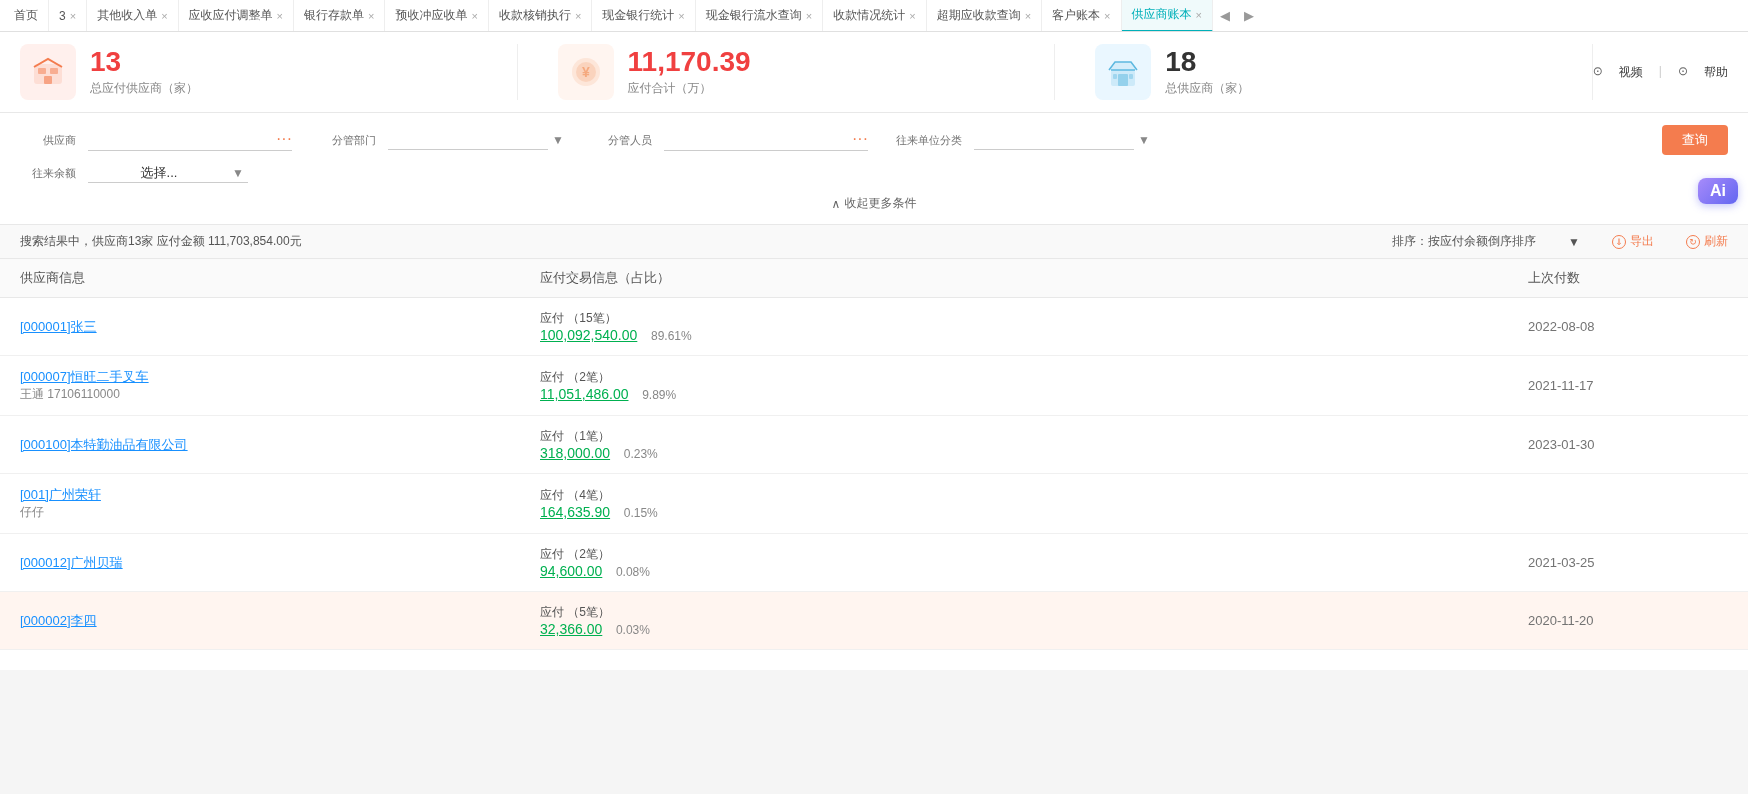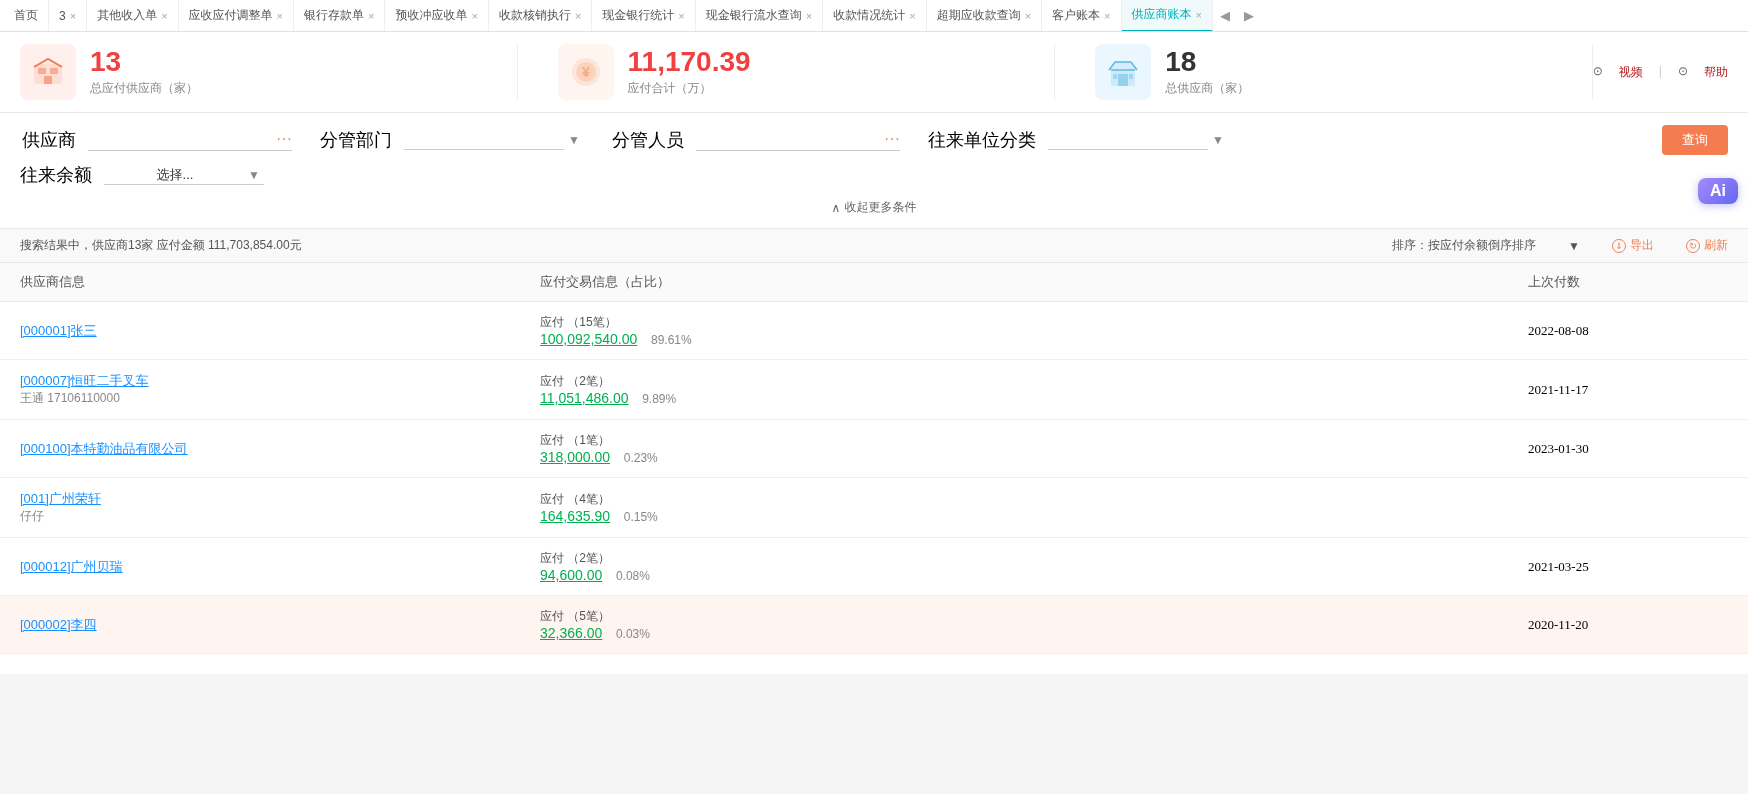--- a/index.html
+++ b/index.html
@@ -34,29 +34,29 @@
     .summary-icon {
       width: 56px; height: 56px; border-radius: 8px; display: flex; align-items: center; justify-content: center;
       font-size: 28px; flex-shrink: 0;
     }
     .icon-supplier { background: #fff0ed; color: #f47c4e; }
     .icon-money { background: #fff5f0; color: #f5a97e; }
     .icon-store { background: #eaf7ff; color: #5cb8e0; }
     .summary-text .big-num { font-size: 28px; font-weight: bold; color: #f04040; line-height: 1.1; }
     .summary-text .label { font-size: 12px; color: #888; margin-top: 2px; }
     .summary-right { margin-left: auto; display: flex; gap: 16px; font-size: 12px; color: #666; align-items: flex-start; }
-    .summary-right a { color: #b91c1c; text-decoration: none; }
+    .summary-right a { color: #404040; text-decoration: none; }
     .summary-right .sep { color: #ccc; }
 
     
     .filter-area {
       background: #fff; padding: 12px 20px 8px; border-bottom: 1px solid #e8e8e8;
     }
     .filter-row { display: flex; align-items: center; gap: 12px; margin-bottom: 8px; flex-wrap: wrap; }
-    .filter-label { font-size: 18px; color: #000000; white-space: nowrap; min-width: 56px; text-align: right; }
+    .filter-label { font-size: 11px; color: #737373; white-space: nowrap; min-width: 56px; text-align: right; }
     .filter-input {
       border: none; border-bottom: 1px solid #ccc; outline: none;
       font-size: 13px; color: #333; padding: 2px 6px; min-width: 160px; background: transparent;
     }
     .filter-input-dots { color: #f47c4e; font-size: 16px; cursor: pointer; }
     .filter-select {
       border: none; border-bottom: 1px solid #ccc; outline: none;
       font-size: 13px; color: #333; padding: 2px 24px 2px 6px; background: transparent;
       appearance: none; cursor: pointer; min-width: 160px; text-align: center;
     }
@@ -93,21 +93,21 @@
       display: grid; grid-template-columns: 520px 1fr 200px;
       padding: 12px 20px; border-bottom: 1px solid #f0f0f0;
       align-items: center;
     }
     .table-row.highlighted { background: #fff5f0; }
     .supplier-link { color: #1890ff; text-decoration: underline; cursor: pointer; font-size: 13px; }
     .supplier-contact { font-size: 12px; color: #888; margin-top: 0; }
     .payable-count { font-size: 12px; color: #555; }
     .payable-amount { color: #00b050; font-size: 14px; font-weight: 500; text-decoration: underline; cursor: pointer; }
     .payable-pct { font-size: 12px; color: #888; margin-left: 10px; }
-    .last-pay-date { font-size: 13px; color: #000000; font-family: Liberation Serif, serif; }
+    .last-pay-date { font-size: 13px; color: #737373; }
 
     
     .ai-badge {
       position: fixed; right: 10px; top: 178px;
       background: linear-gradient(135deg, #a78bfa, #6366f1);
       color: #fff; border-radius: 8px; padding: 4px 12px;
       font-size: 16px; font-weight: bold; cursor: pointer;
       box-shadow: 0 2px 8px rgba(99,102,241,0.4);
     }
   </style>

